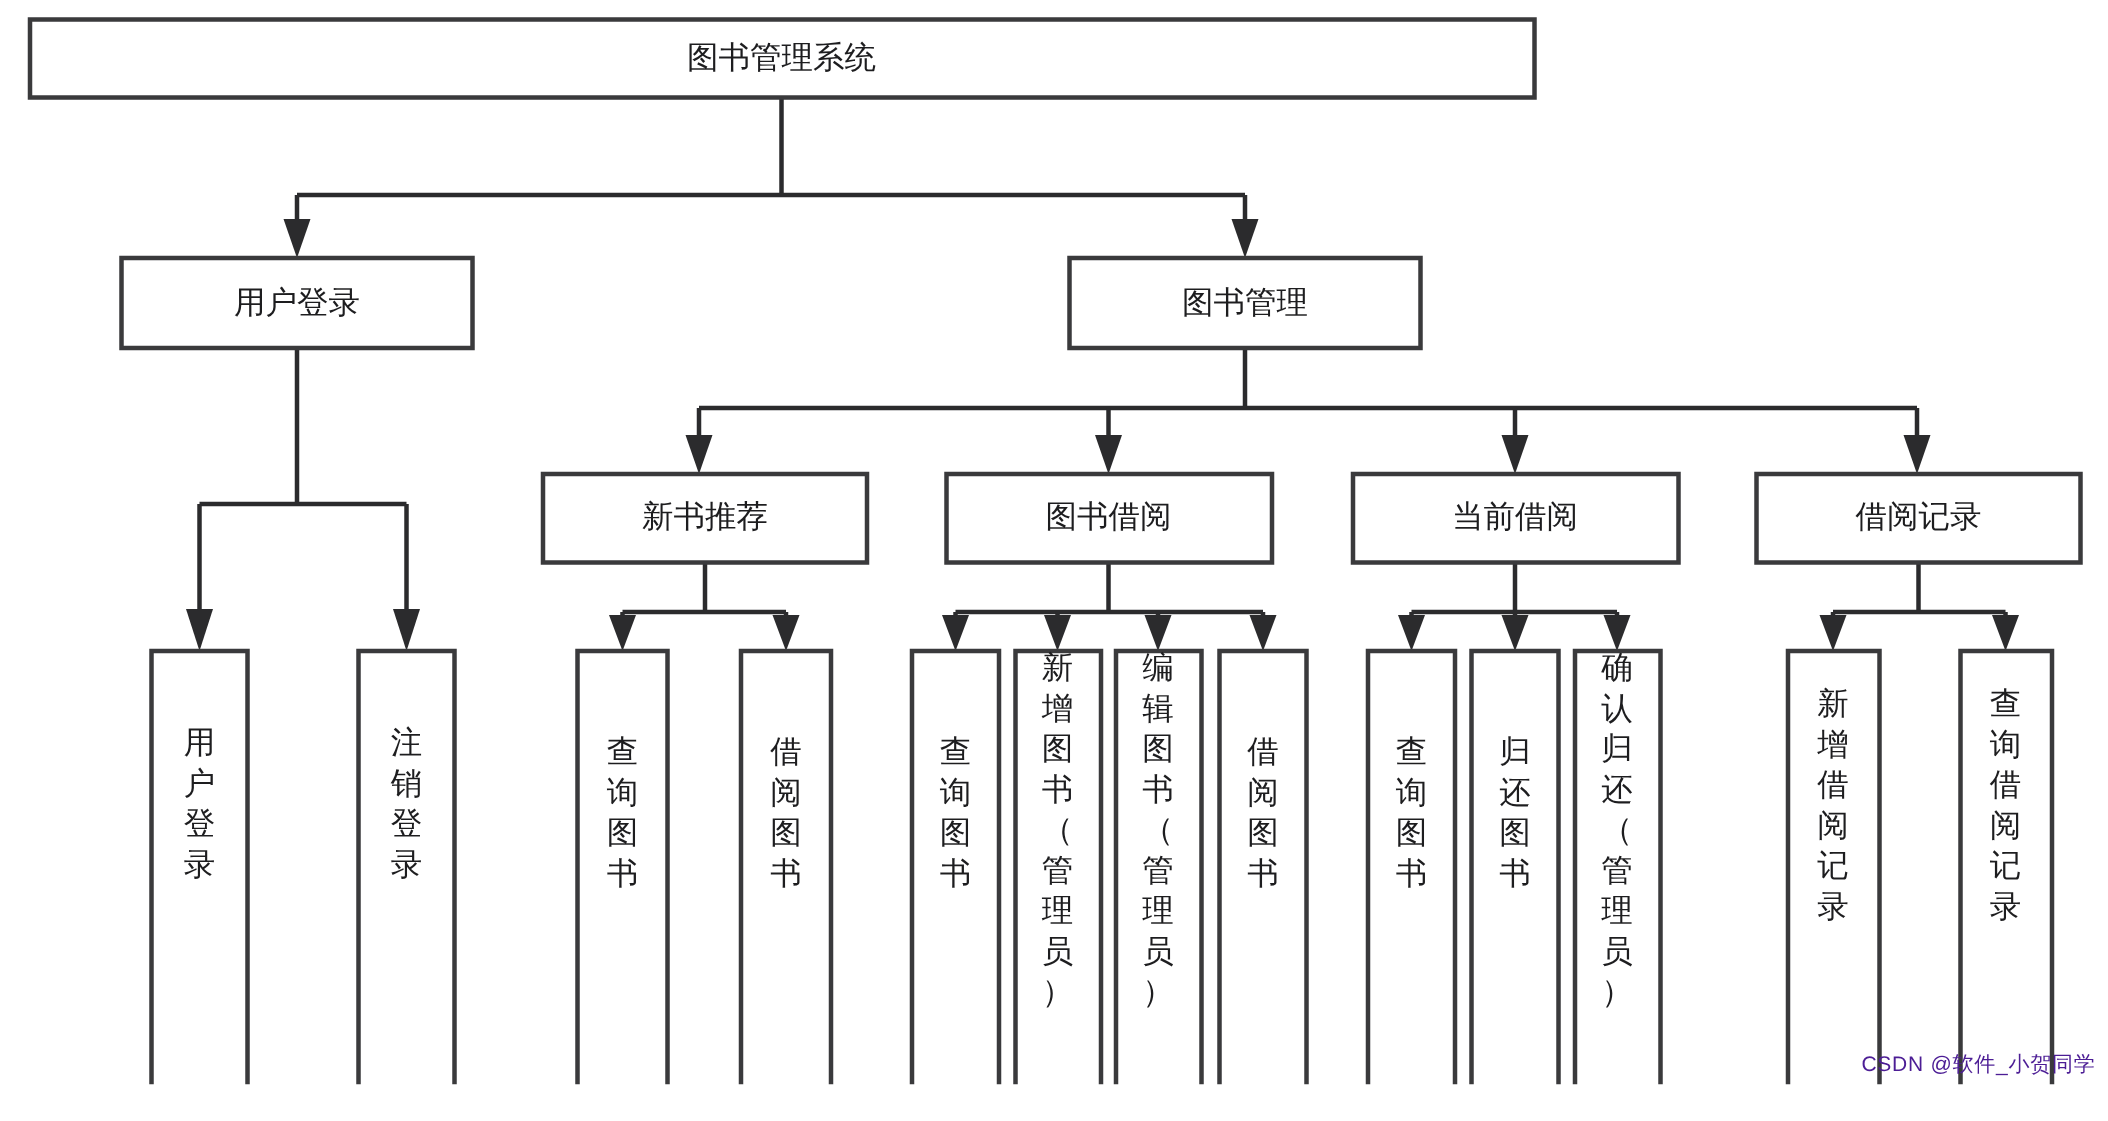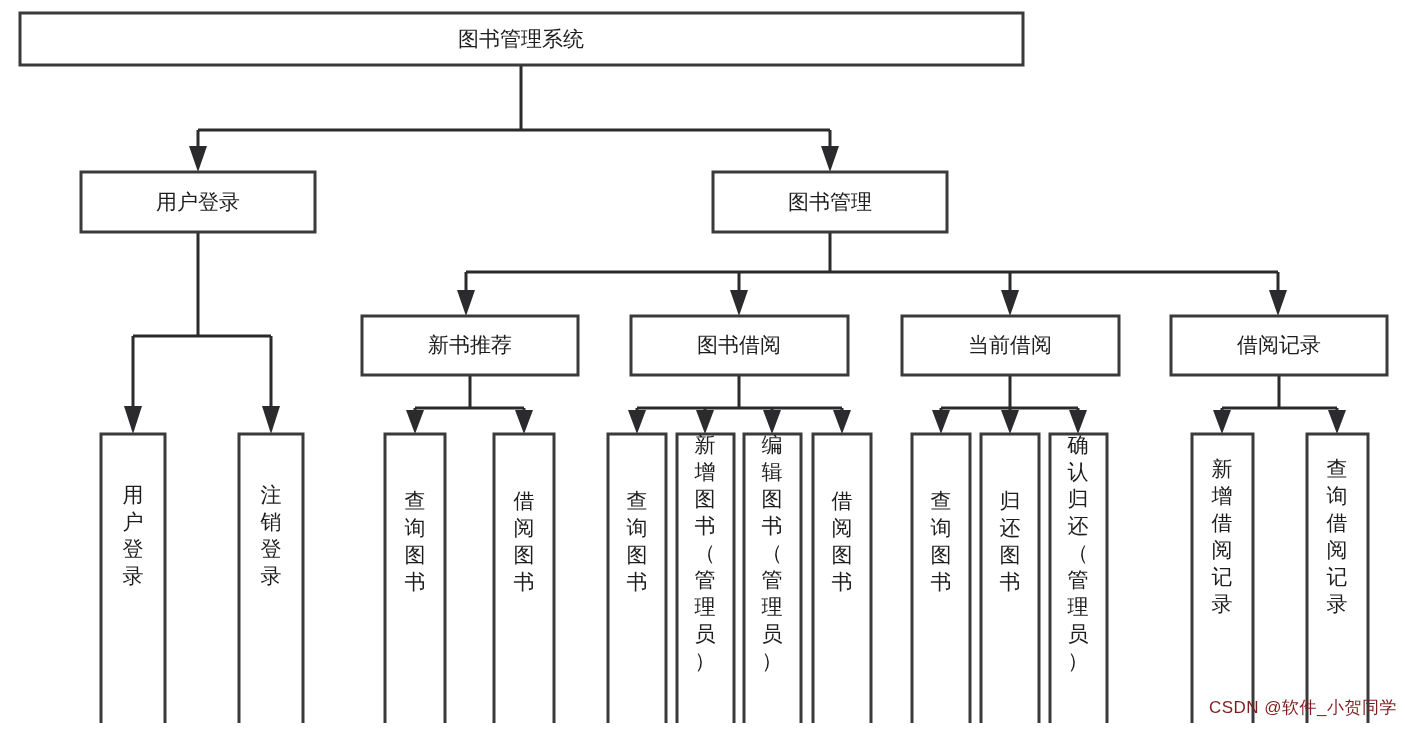--- a/index.html
+++ b/index.html
@@ -55,22 +55,22 @@
     font-size: 21px;
     fill: #1d1d1f;
     text-anchor: middle;
     white-space: pre;
   }
   .watermark {
     position: absolute;
     right: 8px;
     bottom: 4px;
     font-family: "Liberation Sans", "DejaVu Sans", sans-serif;
-    font-size: 17px;
-    color: #7f1d1d;
+    font-size: 14px;
+    color: #4c1d95;
     letter-spacing: 0.5px;
     user-select: none;
     pointer-events: none;
     white-space: pre;
   }
 </style>
 </head>
 <body>
 
 <div id="diagram-root">

